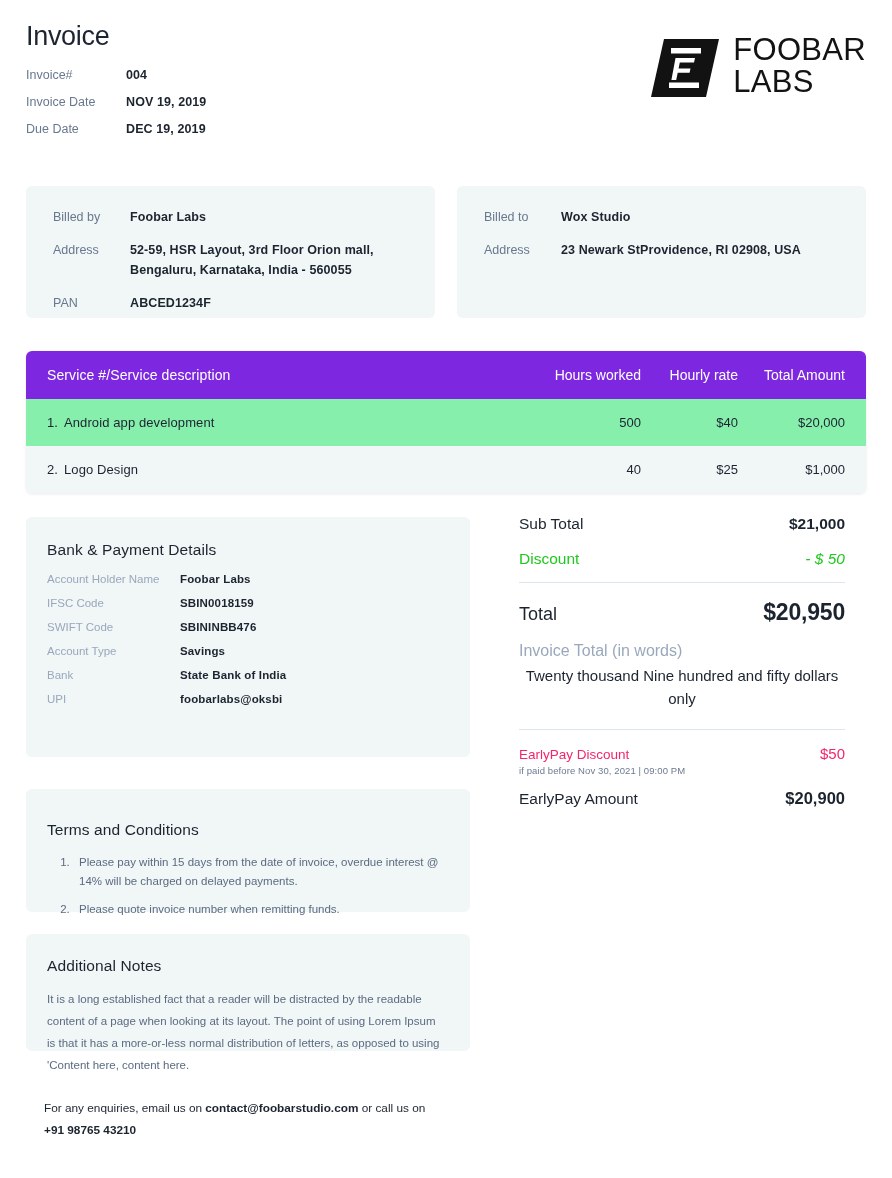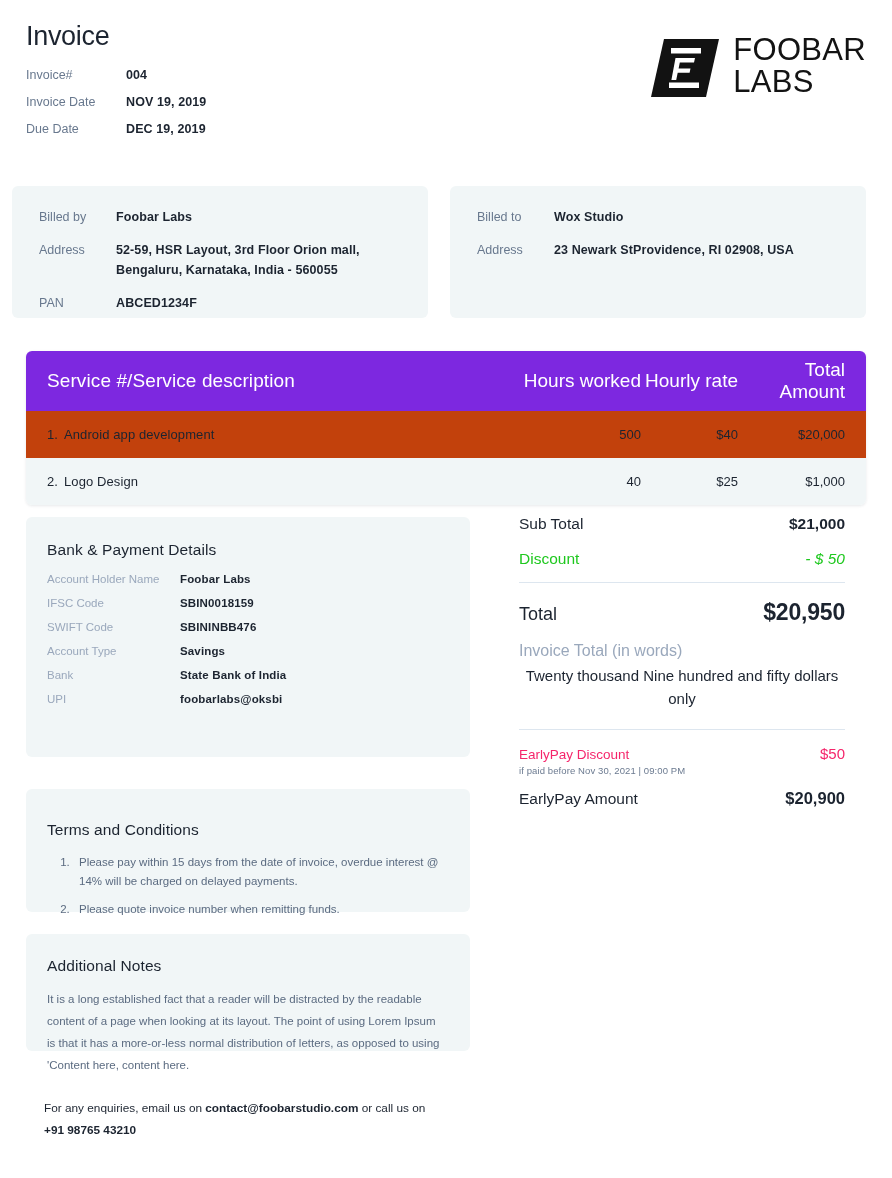--- a/index.html
+++ b/index.html
@@ -77,21 +77,21 @@
     font-size: 31px;
     line-height: 1.02;
     font-weight: 400;
     color: #131313;
     letter-spacing: 0.3px;
   }
 
   
   .bill-row {
     position: absolute;
-    left: 12px;
+    left: 26px;
     right: 26px;
     top: 186px;
     display: flex;
     gap: 22px;
   }
   .bill-panel {
     flex: 1;
     background: #f1f6f7;
     border-radius: 6px;
     height: 132px;
@@ -126,30 +126,30 @@
     top: 351px;
     border-radius: 6px;
     overflow: hidden;
     box-shadow: 0 1px 3px rgba(30,40,60,.10);
   }
   .svc-head {
     background: #7d28e0;
     color: #ffffff;
     display: flex;
     align-items: center;
-    height: 60px;
-    font-size: 19px;
+    height: 48px;
+    font-size: 14px;
   }
   .svc-row {
     display: flex;
     align-items: center;
     height: 47px;
     font-size: 13px;
     color: #1c2430;
-    background: #c2410c;
+    background: #86efac;
   }
   .svc-row.alt { background: #f1f6f7; }
   .col-desc {
     flex: 1;
     padding-left: 21px;
     letter-spacing: 0.1px;
   }
   .col-desc .idx { display: inline-block; min-width: 17px; }
   .col-hours { width: 118px; text-align: right; }
   .col-rate  { width: 97px;  text-align: right; }

